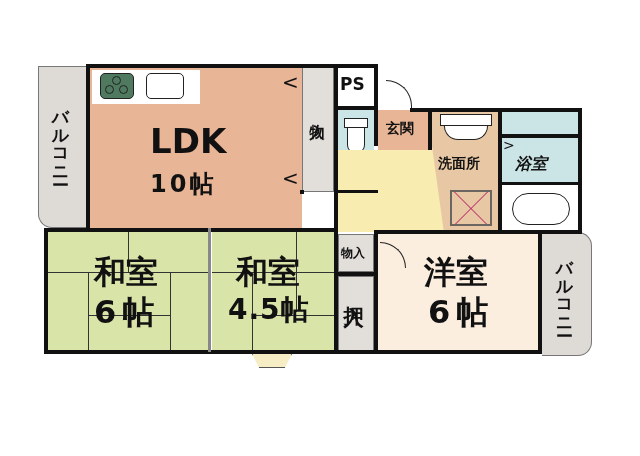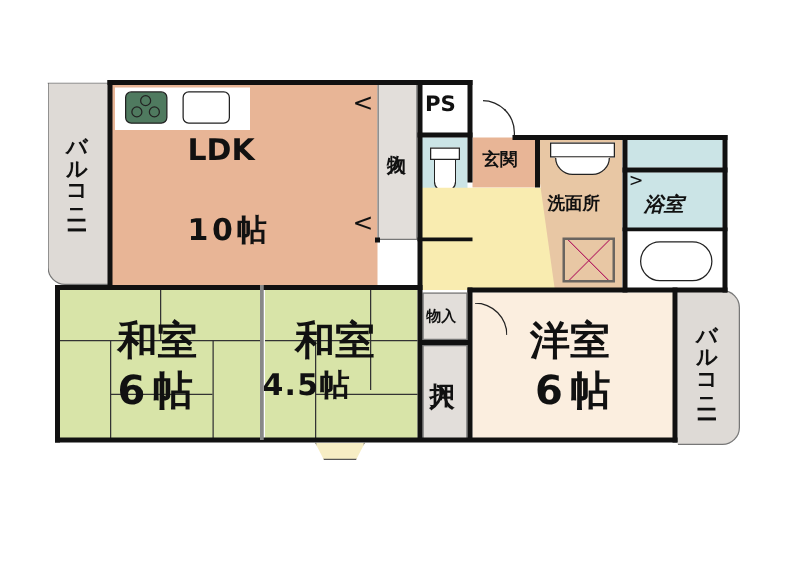--- a/index.html
+++ b/index.html
@@ -21,21 +21,21 @@
 
 <div class="abs" style="left:88px;top:66px;width:214px;height:162px;background:#E8B596;"></div>
 
 <div class="abs" style="left:92px;top:70px;width:108px;height:34px;background:#fff;"></div>
 <div class="abs" style="left:100px;top:73px;width:34px;height:26px;background:#4F7A5F;border:1px solid #222;border-radius:5px;">
   <div class="abs" style="left:11px;top:2px;width:9px;height:9px;border:1px solid #222;border-radius:50%;"></div>
   <div class="abs" style="left:4px;top:11px;width:9px;height:9px;border:1px solid #222;border-radius:50%;"></div>
   <div class="abs" style="left:18px;top:11px;width:9px;height:9px;border:1px solid #222;border-radius:50%;"></div>
 </div>
 <div class="abs" style="left:146px;top:73px;width:38px;height:26px;background:#fff;border:1px solid #222;border-radius:5px;"></div>
-<div class="lbl" style="left:150px;top:108px;font-size:24px;">LDK</div>
+<div class="lbl" style="left:150px;top:124px;font-size:34px;">LDK</div>
 <div class="lbl" style="left:150px;top:172px;font-size:24px;letter-spacing:3px;">10帖</div>
 
 <div class="lbl" style="left:282px;top:72px;font-size:20px;font-weight:normal;">&lt;</div>
 <div class="lbl" style="left:282px;top:168px;font-size:20px;font-weight:normal;">&lt;</div>
 
 <div class="abs" style="left:302px;top:66px;width:32px;height:126px;background:#E2DEDA;border:1px solid #777;"></div>
 <div class="lbl vt" style="left:309px;top:112px;font-size:15px;">物入</div>
 
 <div class="abs" style="left:336px;top:66px;width:40px;height:40px;background:#fff;"></div>
 <div class="lbl" style="left:340px;top:76px;font-size:17px;">PS</div>
@@ -74,21 +74,21 @@
 <div class="tline" style="left:88px;top:315px;width:82px;height:1px;"></div>
 <div class="lbl" style="left:94px;top:256px;font-size:32px;">和室</div>
 <div class="lbl" style="left:94px;top:296px;font-size:32px;letter-spacing:6px;">6帖</div>
 
 <div class="abs" style="left:212px;top:232px;width:122px;height:120px;background:#D8E4A8;"></div>
 <div class="tline" style="left:212px;top:272px;width:122px;height:1px;"></div>
 <div class="tline" style="left:252px;top:272px;width:1px;height:80px;"></div>
 <div class="tline" style="left:296px;top:232px;width:1px;height:80px;"></div>
 <div class="tline" style="left:252px;top:315px;width:82px;height:1px;"></div>
 <div class="lbl" style="left:236px;top:256px;font-size:32px;">和室</div>
-<div class="lbl" style="left:210px;top:296px;font-size:24px;letter-spacing:1px;">4.5帖</div>
+<div class="lbl" style="left:228px;top:296px;font-size:28px;letter-spacing:1px;">4.5帖</div>
 
 <div class="abs" style="left:252px;top:354px;width:40px;height:14px;background:#F6EDC4;border:1px solid #555;border-top:none;clip-path:polygon(0 0,100% 0,82% 100%,18% 100%);"></div>
 
 <div class="abs" style="left:338px;top:234px;width:36px;height:38px;background:#E2DEDA;border:1px solid #777;"></div>
 <div class="lbl" style="left:341px;top:247px;font-size:12px;">物入</div>
 <div class="abs" style="left:338px;top:276px;width:36px;height:76px;background:#E2DEDA;border:1px solid #777;"></div>
 <div class="lbl vt" style="left:344px;top:290px;font-size:20px;">押入</div>
 
 <div class="abs" style="left:378px;top:234px;width:162px;height:118px;background:#FBEEDF;"></div>
 <div class="abs" style="left:380px;top:242px;width:26px;height:26px;border-top:1px solid #222;border-right:1px solid #222;border-radius:0 26px 0 0;"></div>

